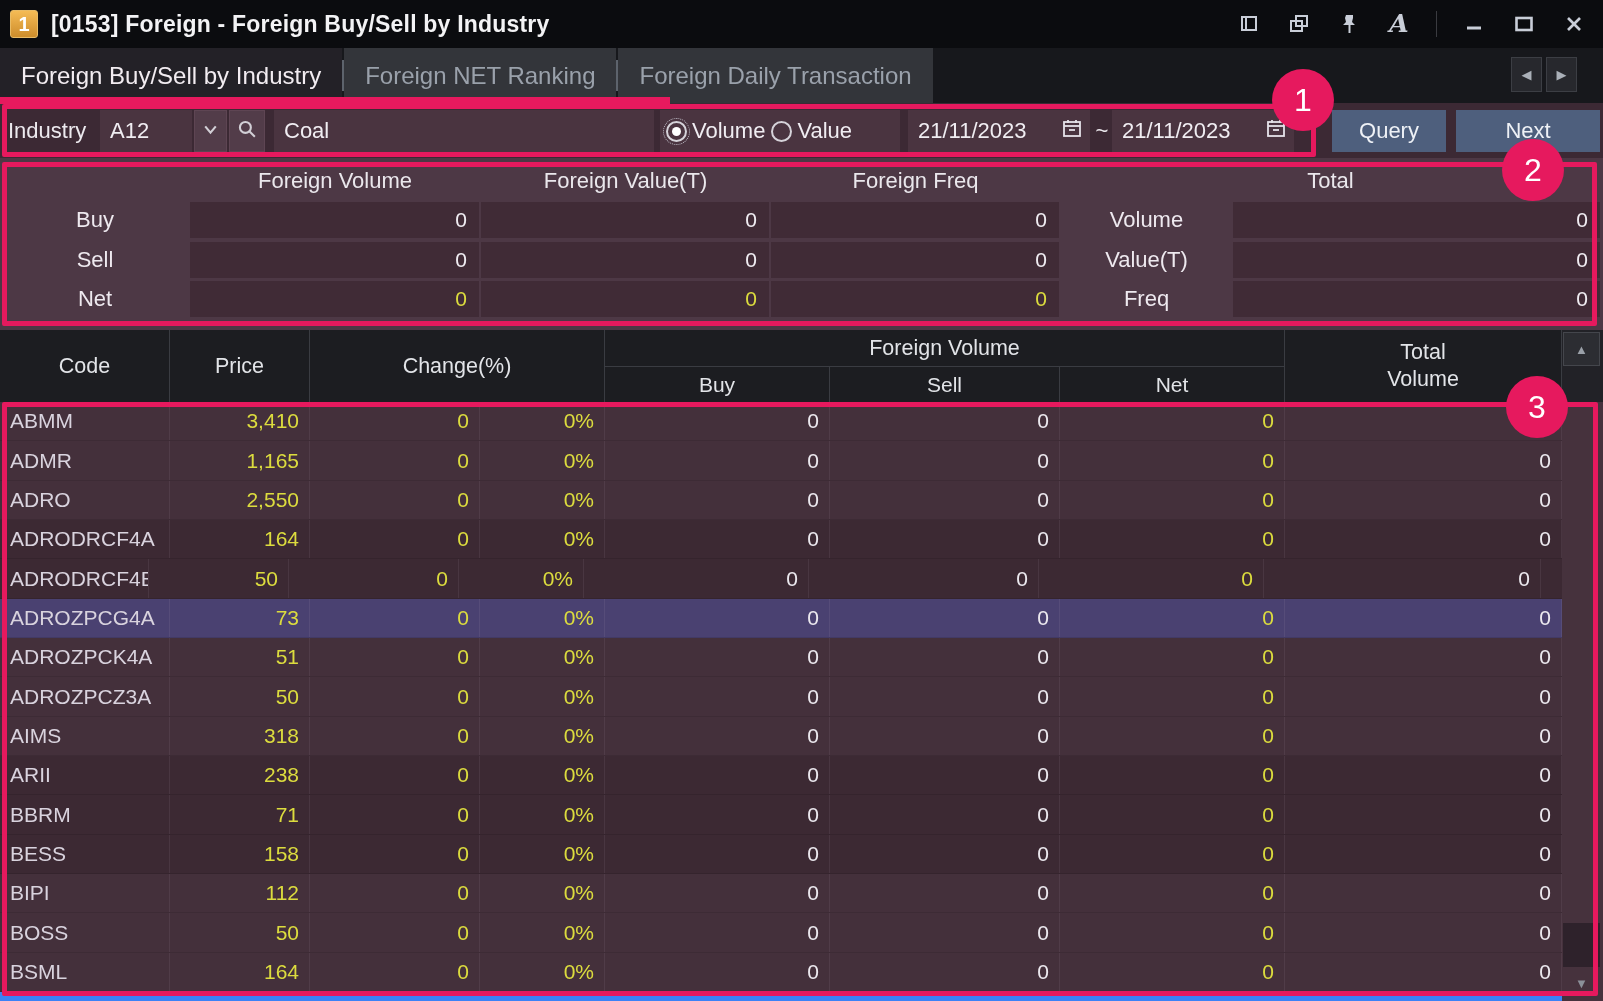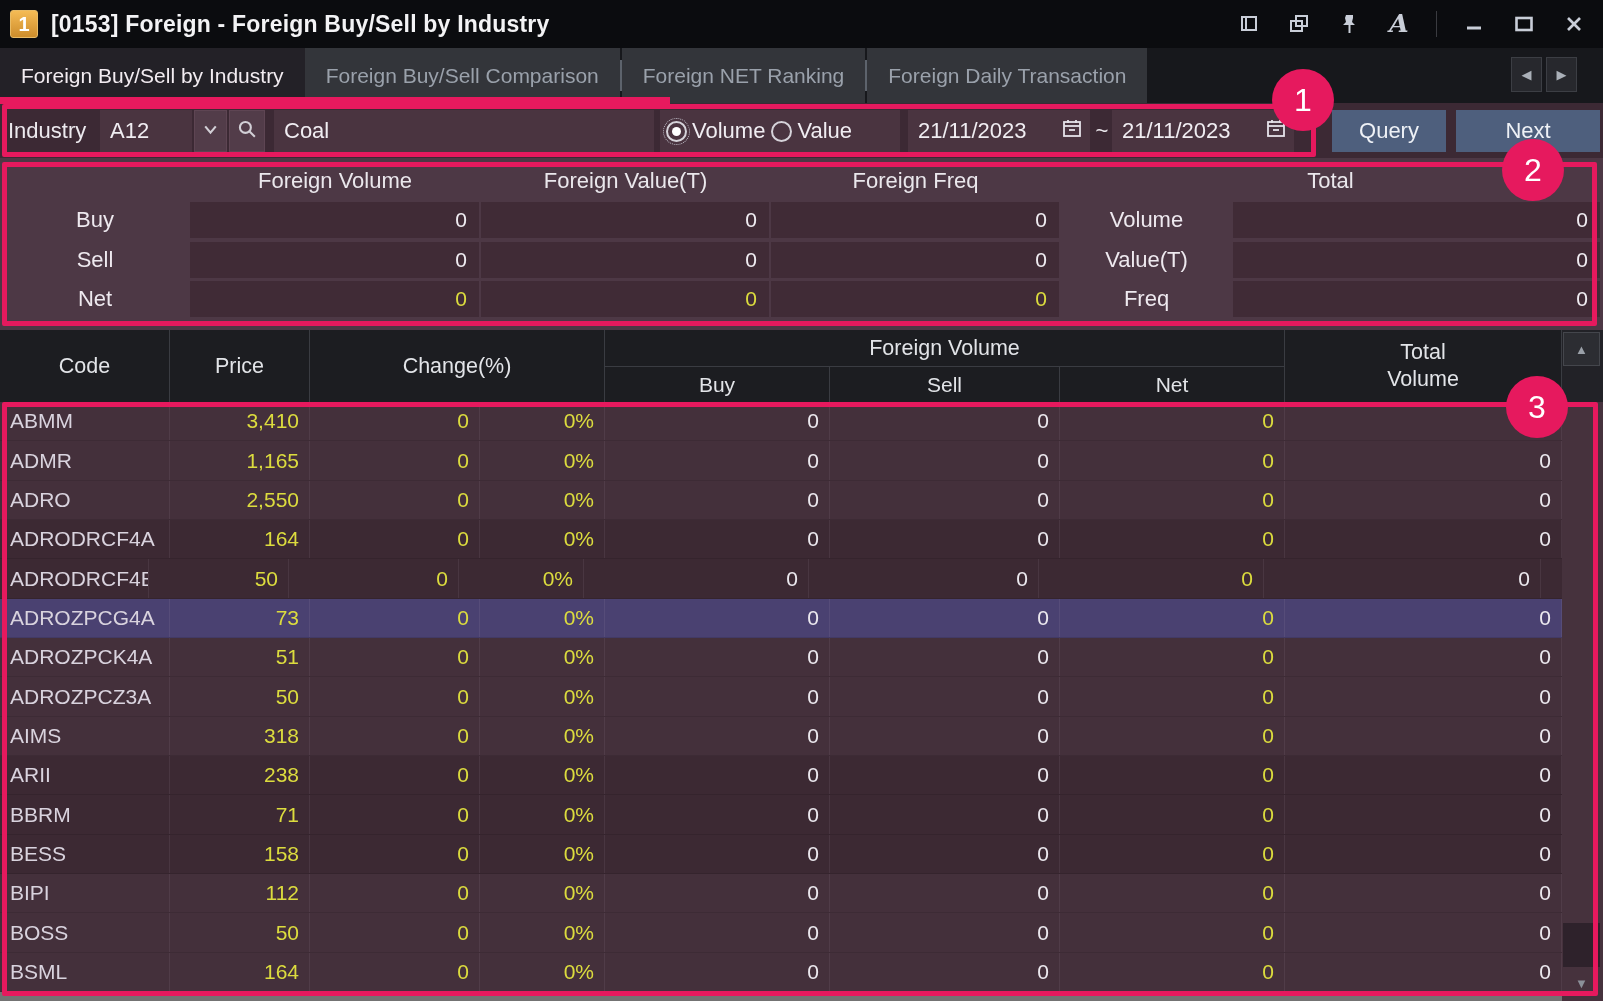--- a/index.html
+++ b/index.html
@@ -17,21 +17,21 @@
   .title-text{font-size:23px;font-weight:bold;color:#f3f3f5;letter-spacing:.2px;}
   .win-controls{margin-left:auto;display:flex;align-items:center;gap:24px;padding-right:16px;}
   .wbtn{width:26px;height:26px;display:flex;align-items:center;justify-content:center;color:#c9ced8;cursor:default;}
   .wbtn svg{stroke:#c9ced8;fill:none;stroke-width:2;}
   .wsep{width:1px;height:26px;background:#3a3b40;}
   .font-a{font-family:"DejaVu Serif",serif;font-style:italic;font-weight:bold;font-size:25px;line-height:26px;}
 
   
   .tabbar{position:absolute;left:0;top:48px;right:0;height:55px;background:#17181c;display:flex;align-items:stretch;}
   .tab-list{display:flex;align-items:stretch;}
-  .tab{display:flex;align-items:center;padding:0 21px;font-size:21px;color:#9aa1ab;background:#33353a;white-space:nowrap;cursor:default;}
+  .tab{display:flex;align-items:center;padding:0 21px;font-size:24px;color:#9aa1ab;background:#33353a;white-space:nowrap;cursor:default;}
   .tab.active{background:#232127;color:#f2ecf1;}
   .tab-sep{width:2px;margin:12px 0;background:#5d636c;}
   .tab-arrows{position:absolute;right:26px;top:9px;display:flex;gap:4px;}
   .arrow-btn{width:31px;height:35px;background:#27282d;border:1px solid #3c3e44;color:#aab0b8;
              font-size:13px;display:flex;align-items:center;justify-content:center;}
 
   
   .filterbar{position:absolute;left:0;top:103px;right:0;height:55px;background:#3c2934;}
   .filterbar > *{position:absolute;top:7px;height:42px;}
   .flabel{display:flex;align-items:center;font-size:22px;color:#ece9ee;}
@@ -58,21 +58,21 @@
   .sum-val.yellow{color:#dcdc3e;}
 
   
   .thead{position:absolute;left:0;top:330px;width:1562px;height:72px;background:#1c1d21;color:#e2e4e8;}
   .th{position:absolute;display:flex;align-items:center;justify-content:center;font-size:21.5px;
       border-right:1px solid #3a3c42;}
   .th.twoline{flex-direction:column;line-height:1.25;}
   .thead-gap{position:absolute;left:1562px;top:330px;width:41px;height:72px;background:#222227;}
 
   
-  .tbody{position:absolute;left:0;top:402px;width:1562px;height:599px;background:#737373;overflow:hidden;}
+  .tbody{position:absolute;left:0;top:402px;width:1562px;height:599px;background:#3b82f6;overflow:hidden;}
   .trow{display:flex;border-bottom:1px solid rgba(0,0,0,.10);}
   .trow.glight{background:#44303b;}
   .trow.gdark{background:#3c2933;}
   .trow.selected{background:#4a4171;}
   .cell{display:flex;align-items:center;justify-content:flex-end;padding-right:10px;font-size:21px;
         border-right:1px solid rgba(216,186,206,.09);overflow:hidden;white-space:nowrap;}
   .c-code{justify-content:flex-start;padding-left:10px;color:#d9d3de;}
   .c-yellow{color:#dcdc3e;}
   .c-white{color:#ece9ef;}
 
@@ -141,21 +141,20 @@
             <line x1="5" y1="5" x2="17" y2="17" stroke-width="2.6"></line>
             <line x1="17" y1="5" x2="5" y2="17" stroke-width="2.6"></line>
           </svg>
       </div>
     </div>
   </div>
 
   <div class="tabbar">
     <div class="tab-list">
         <div class="tab active">Foreign Buy/Sell by Industry</div>
-        <div class="tab">Foreign Buy/Sell Comparison</div>
         <div class="tab-sep"></div>
         <div class="tab">Foreign NET Ranking</div>
         <div class="tab-sep"></div>
         <div class="tab">Foreign Daily Transaction</div>
       </div>
     <div class="tab-arrows">
       <div class="arrow-btn">◀</div>
       <div class="arrow-btn">▶</div>
     </div>
   </div>

